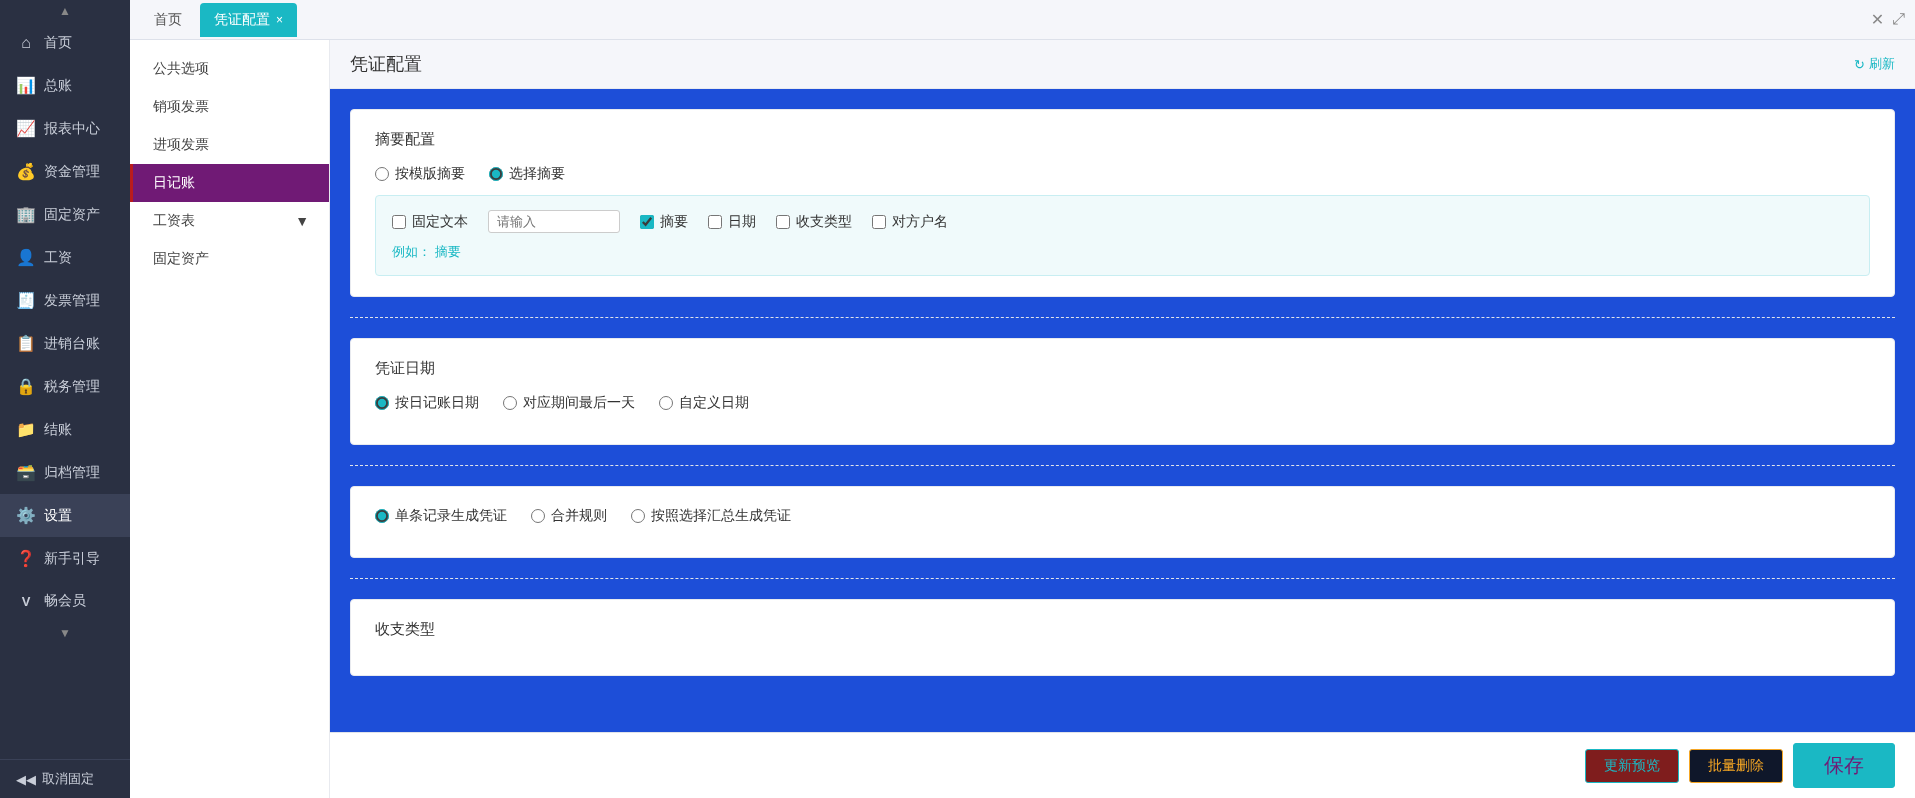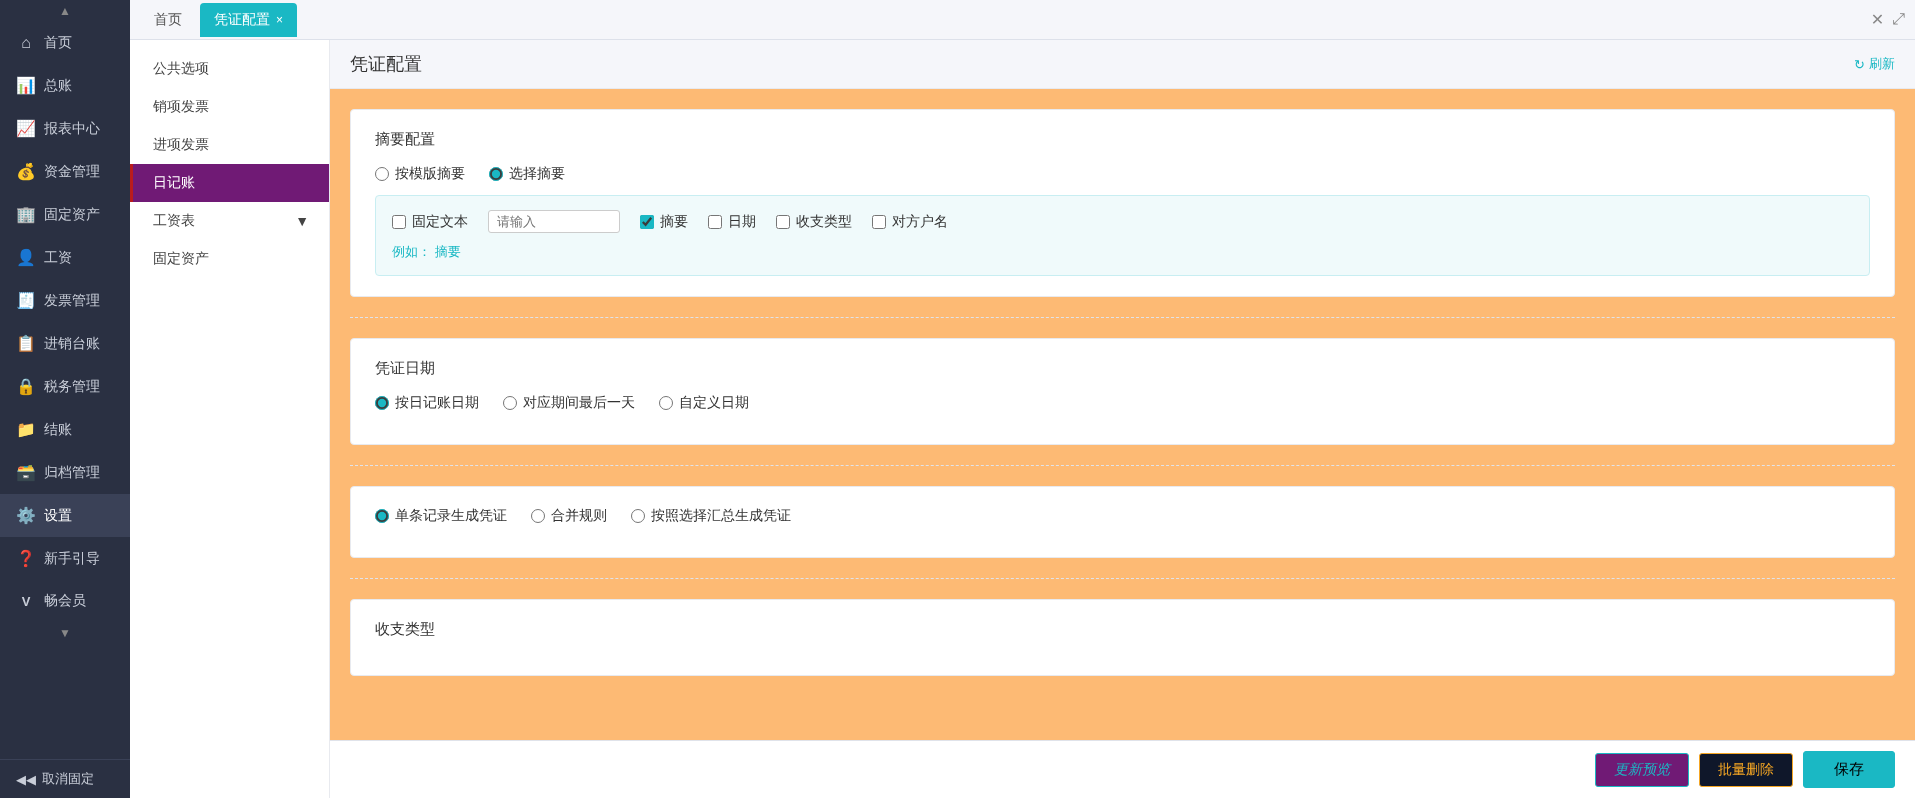--- a/index.html
+++ b/index.html
@@ -118,21 +118,21 @@
     .left-nav-item-with-arrow {
       display: flex;
       align-items: center;
       justify-content: space-between;
     }
 
     
     .right-content {
       flex: 1;
       overflow-y: auto;
-      background: #fdba74;
+      background: #1d4ed8;
       padding: 0;
       position: relative;
     }
 
     
     .page-header {
       background: #f5f6fa;
       padding: 12px 20px;
       display: flex;
       align-items: center;
@@ -240,33 +240,32 @@
     .btn {
       padding: 7px 18px;
       border-radius: 3px;
       font-size: 14px;
       cursor: pointer;
       border: 1px solid transparent;
     }
     .btn-outline-primary {
       border-color: #1ab8c4;
       color: #1ab8c4;
-      background: #701a75;
-      font-style: italic;
+      background: #7f1d1d;
     }
     .btn-outline-danger {
       border-color: #f5a623;
       color: #f5a623;
       background: #0f172a;
     }
     .btn-primary {
       background: #1ab8c4;
-      color: #000000;
+      color: #701a75;
       border-color: #1ab8c4;
-      font-size: 15px;
+      font-size: 20px;
       padding: 8px 30px;
     }
 
     
     .right-content::-webkit-scrollbar { width: 8px; }
     .right-content::-webkit-scrollbar-track { background: #f0f2f5; }
     .right-content::-webkit-scrollbar-thumb { background: #c8cbd3; border-radius: 4px; }
   </style>
 </head>
 <body>

